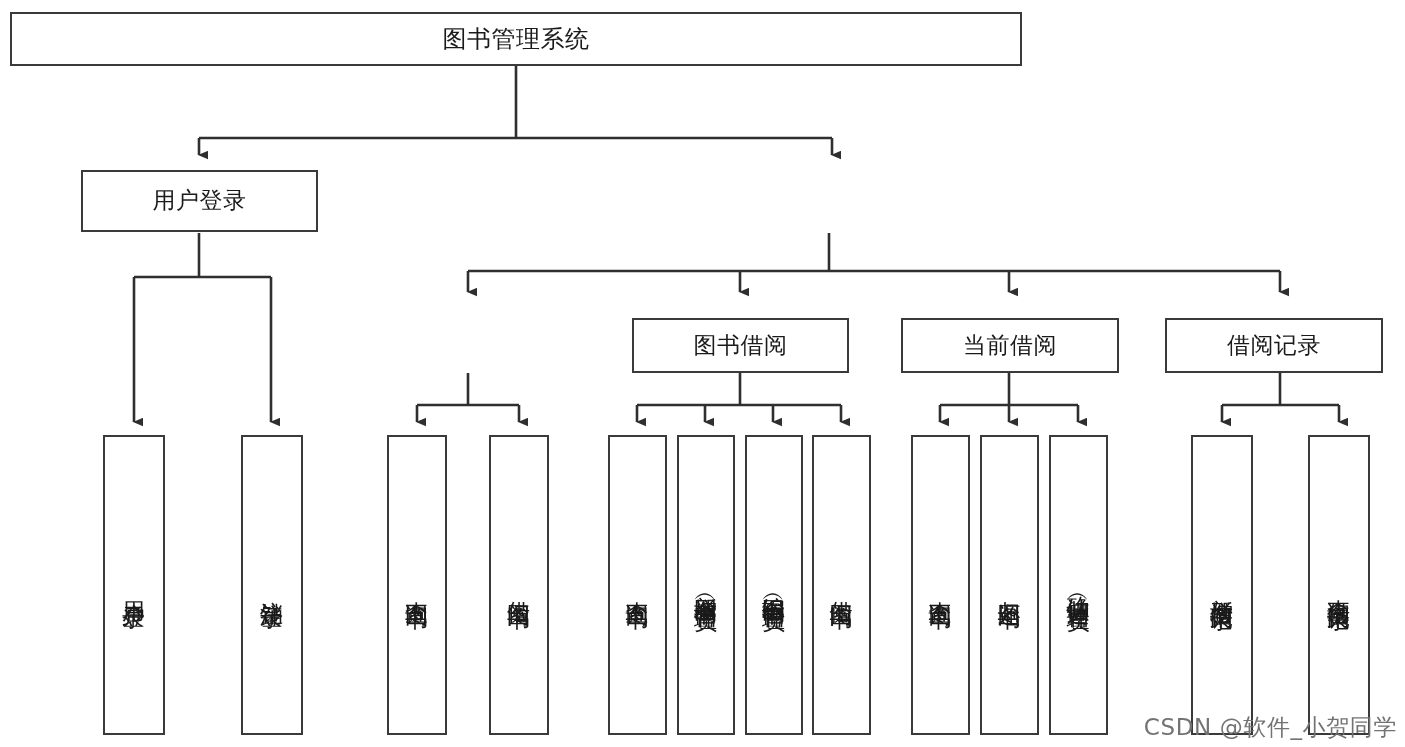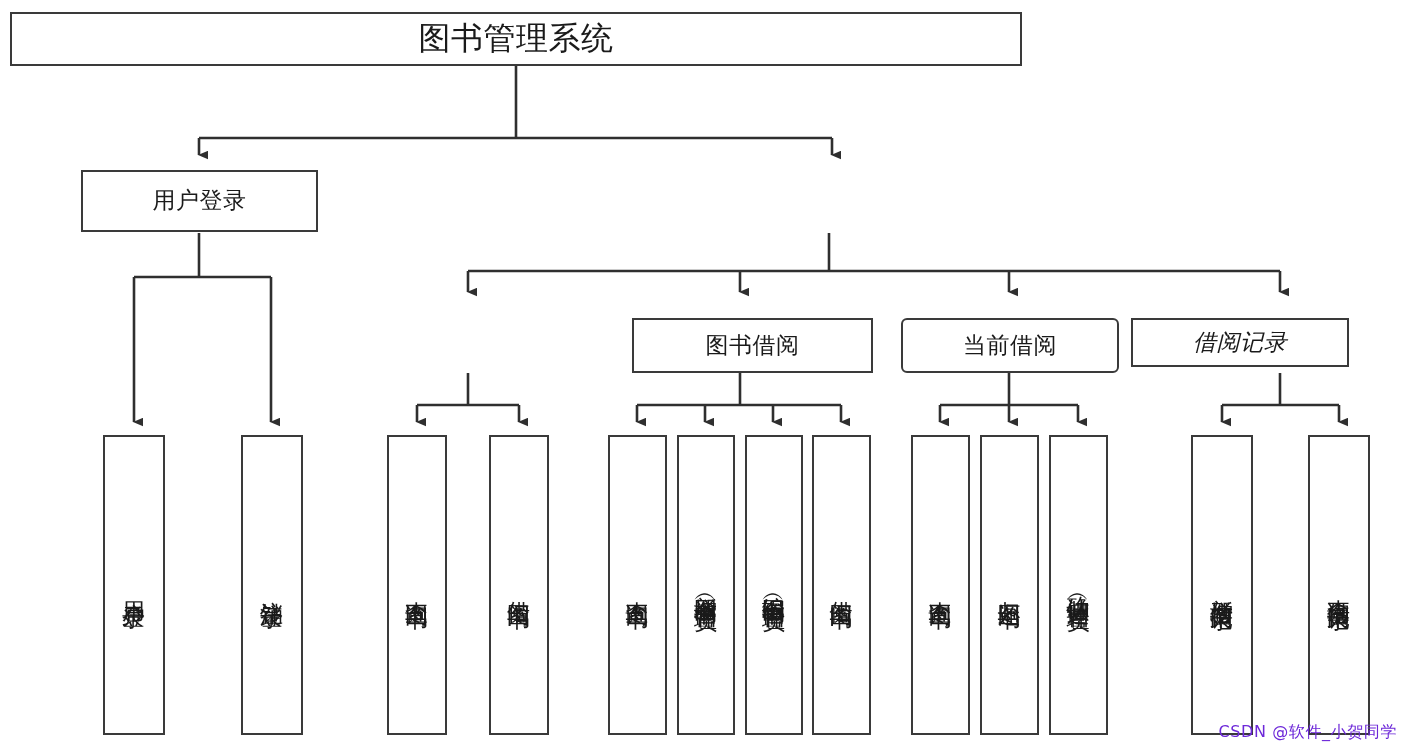--- a/index.html
+++ b/index.html
@@ -41,42 +41,42 @@
     display: block;
     text-align: center;
     line-height: 1.18;
     white-space: pre-line;
   }
   .node.horizontal .node-label {
     font-size: 23px;
     letter-spacing: 0.5px;
   }
   .node.root .node-label {
-    font-size: 32px;
+    font-size: 24px;
     font-family: Liberation Serif, serif;
   }
   .node.vertical {
     align-items: center;
     justify-content: center;
     padding-top: 4px;
   }
   .node.vertical .node-label {
     writing-mode: vertical-rl;
     text-orientation: upright;
     font-size: 23px;
     line-height: 1.05;
     letter-spacing: 2px;
     max-height: 100%;
   }
   #watermark {
     position: absolute;
     right: 8px;
     bottom: 4px;
-    font-size: 16px;
-    color: #6d28d9;
+    font-size: 23px;
+    color: #737373;
     letter-spacing: 0.6px;
     z-index: 5;
     white-space: nowrap;
   }
 </style>
 </head>
 <body>
 
 <div id="diagram-root">
 
@@ -134,29 +134,29 @@
   <div class="node root horizontal" style="left:10px; top:12px; width:1012px; height:54px;">
     <span class="node-label">图书管理系统</span>
   </div>
 
   <div class="node horizontal" style="left:81px; top:170px; width:237px; height:62px;">
     <span class="node-label">用户登录</span>
   </div>
 
 
 
-  <div class="node horizontal" style="left:632px; top:318px; width:241px; height:55px;">
+  <div class="node horizontal" style="left:632px; top:318px; width:217px; height:55px;">
     <span class="node-label">图书借阅</span>
   </div>
 
-  <div class="node horizontal" style="left:901px; top:318px; width:218px; height:55px;border-radius:6px;">
+  <div class="node horizontal" style="left:901px; top:318px; width:218px; height:55px;">
     <span class="node-label">当前借阅</span>
   </div>
 
-  <div class="node horizontal" style="left:1131px; top:318px; width:218px; height:49px;font-style:italic;">
+  <div class="node horizontal" style="left:1165px; top:318px; width:218px; height:55px;">
     <span class="node-label">借阅记录</span>
   </div>
 
   <div class="node vertical" style="left:103px; top:435px; width:62px; height:300px;">
     <span class="node-label">用户登录</span>
   </div>
 
   <div class="node vertical" style="left:241px; top:435px; width:62px; height:300px;">
     <span class="node-label">注销登录</span>
   </div>

